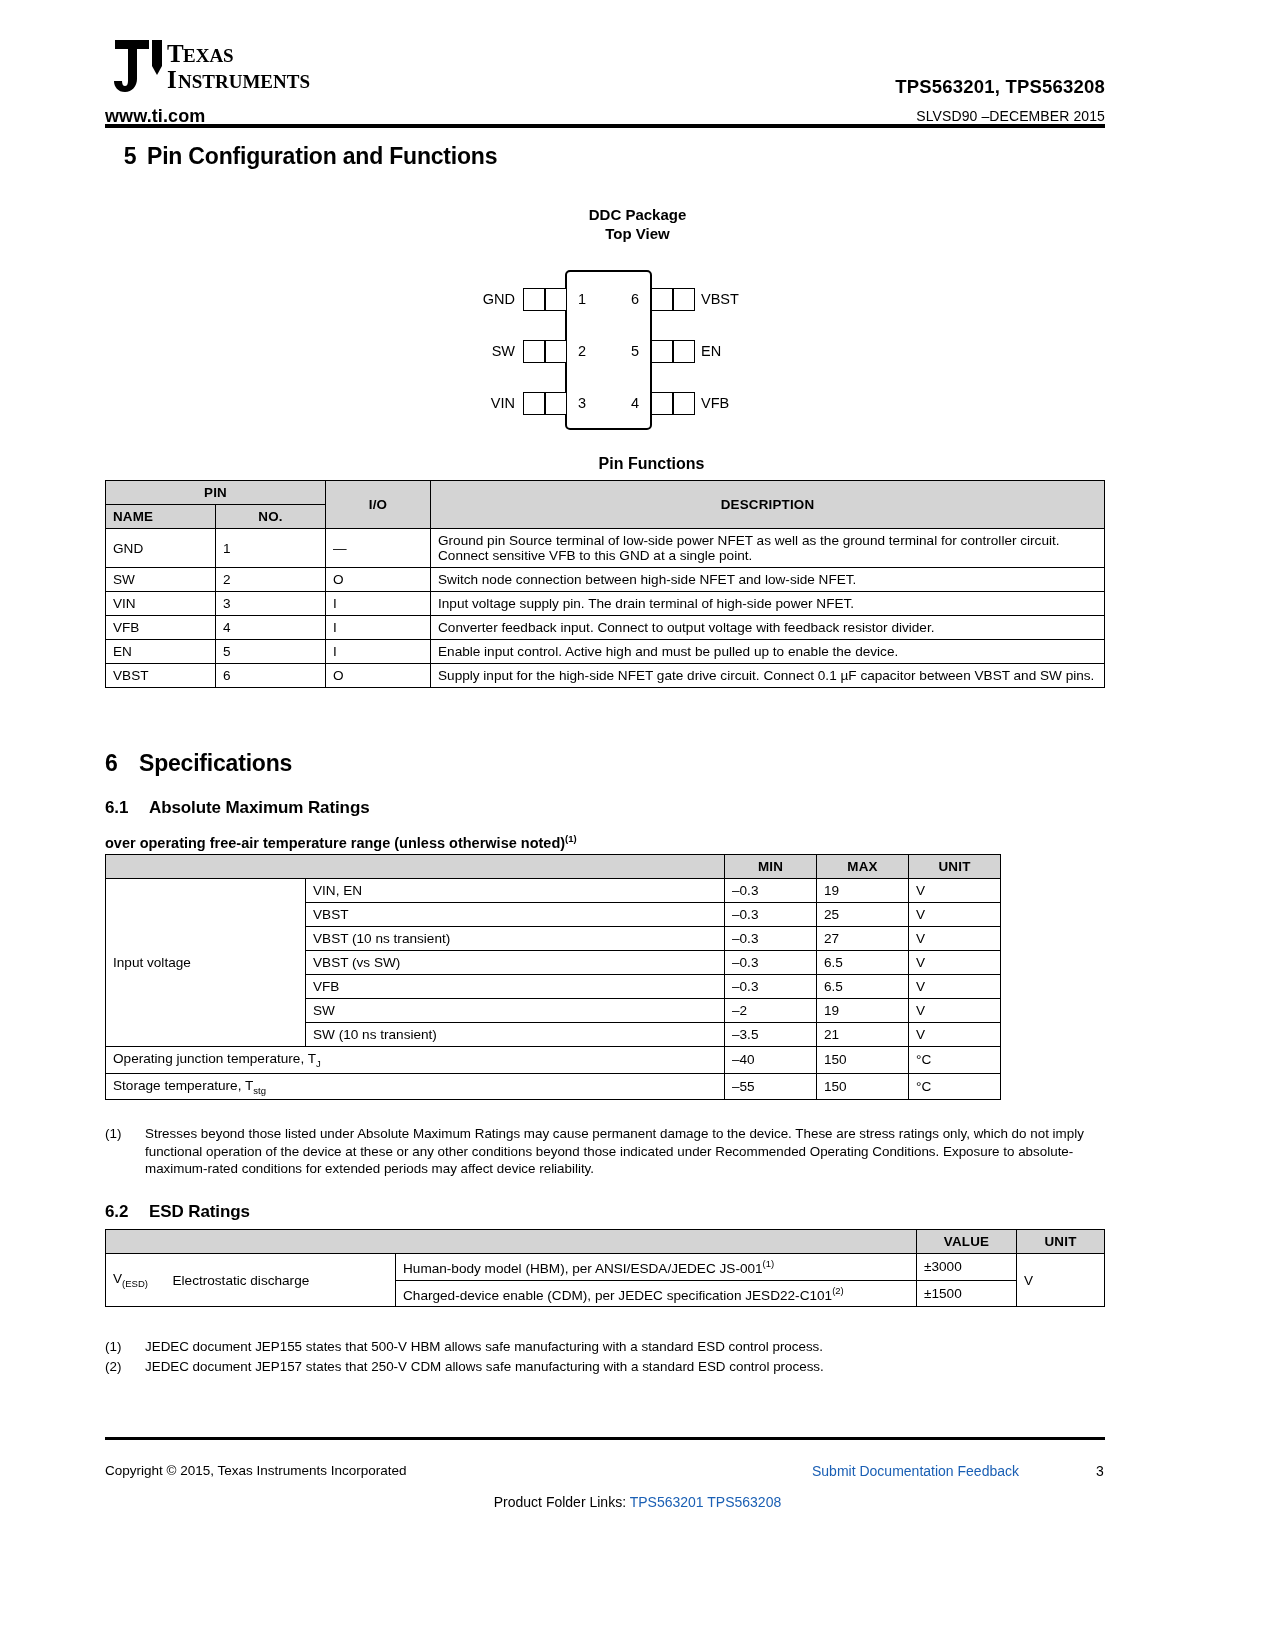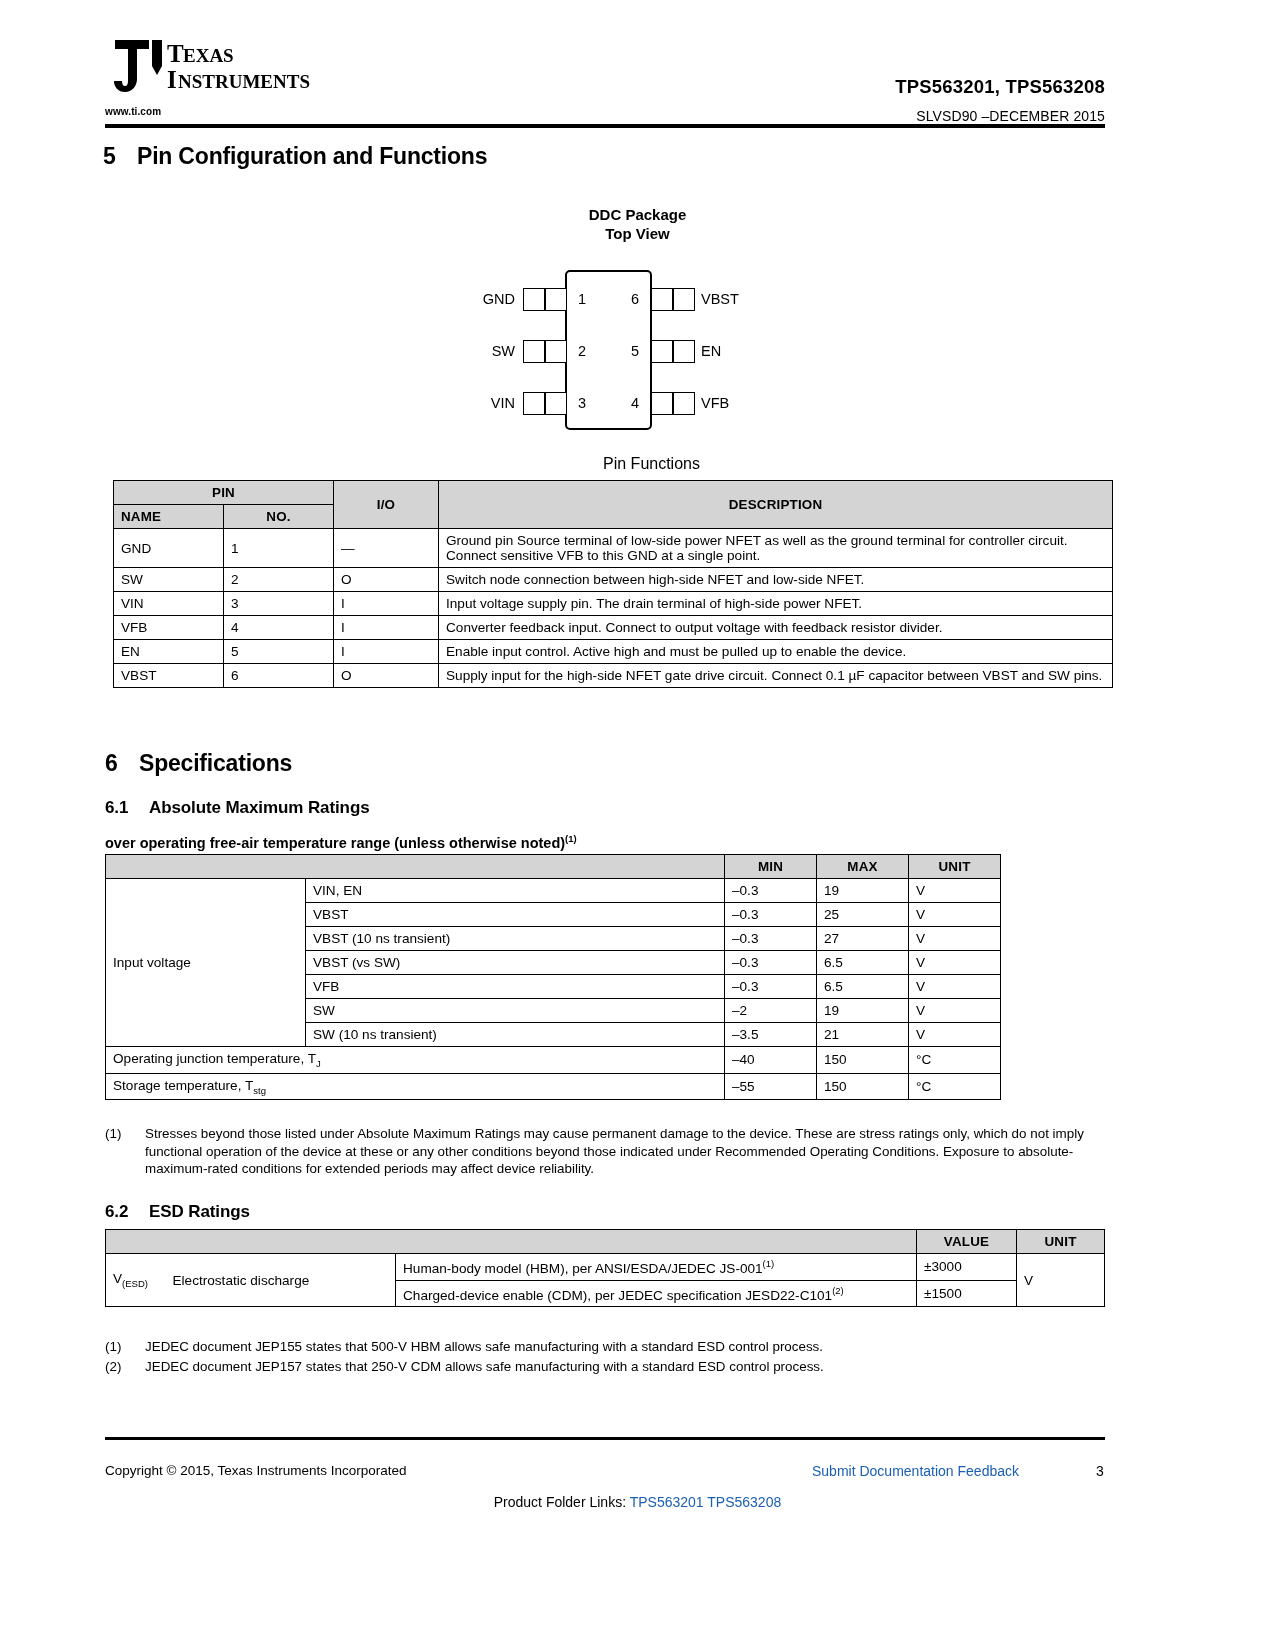--- a/index.html
+++ b/index.html
@@ -35,21 +35,21 @@
     left: 0px;
     top: 4px;
     width: 230px;
     height: 56px;
   }
   .ti-logo svg { display: block; }
   .ti-url {
     position: absolute;
     left: 0px;
     top: 72px;
-    font-size: 10px;
+    font-size: 18px;
     font-weight: bold;
     letter-spacing: 0.1px;
   }
   .doc-title {
     position: absolute;
     right: 0px;
     top: 42px;
     font-size: 18.5px;
     font-weight: bold;
     letter-spacing: 0.2px;
@@ -156,21 +156,21 @@
     white-space: nowrap;
   }
   .pin-label.lft { text-align: right; }
 
   
   .tbl-caption {
     position: absolute;
     left: 0; right: 0;
     text-align: center;
     font-size: 16px;
-    font-weight: normal;
+    font-weight: bold;
     padding-left: 28px;
   }
   table.dt {
     position: absolute;
     border-collapse: collapse;
     font-size: 13.6px;
     background: #fff;
   }
   table.dt td, table.dt th {
     border: 1px solid #000;
@@ -265,21 +265,21 @@
         <text x="62" y="50" font-family="Liberation Serif, serif" font-size="25" font-weight="bold" fill="#000">I</text>
         <text x="73" y="50" font-family="Liberation Serif, serif" font-size="19" font-weight="bold" fill="#000">NSTRUMENTS</text>
       </svg>
     </div>
     <div class="ti-url">www.ti.com</div>
     <div class="doc-title">TPS563201, TPS563208</div>
     <div class="doc-sub">SLVSD90 –DECEMBER 2015</div>
   </div>
   <div class="header-rule"></div>
 
-  <div class="h1" style="left:103px; top:143px;">
+  <div class="h1" style="left:113px; top:143px;text-align:center;">
     <span class="num">5</span><span>Pin Configuration and Functions</span>
   </div>
 
   <div class="pkg-title" style="top:205px;">
     <div>DDC Package</div>
     <div>Top View</div>
   </div>
 
   <div class="pkg-wrap">
     <div class="pkg-body"></div>
@@ -301,21 +301,21 @@
     <div class="pin-label lft" style="left:-20px; width:80px; top:21px;">GND</div>
     <div class="pin-label lft" style="left:-20px; width:80px; top:73px;">SW</div>
     <div class="pin-label lft" style="left:-20px; width:80px; top:125px;">VIN</div>
     <div class="pin-label" style="left:246px; top:21px;">VBST</div>
     <div class="pin-label" style="left:246px; top:73px;">EN</div>
     <div class="pin-label" style="left:246px; top:125px;">VFB</div>
   </div>
 
   <div class="tbl-caption" style="top:455px;">Pin Functions</div>
 
-  <table class="dt" style="left:105px; top:480px; width:1000px;margin-left:8px;">
+  <table class="dt" style="left:105px; top:480px; width:1000px;">
     <colgroup>
       <col style="width:110px">
       <col style="width:110px">
       <col style="width:105px">
       <col>
     </colgroup>
     <thead>
       <tr>
         <th colspan="2">PIN</th>
         <th rowspan="2">I/O</th>

